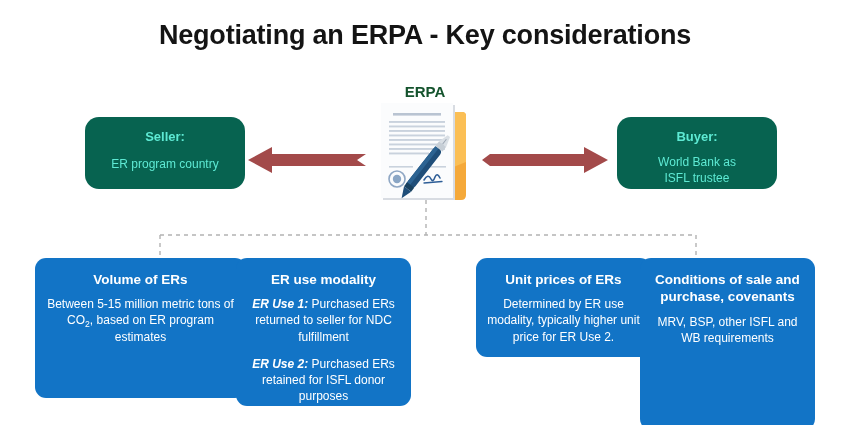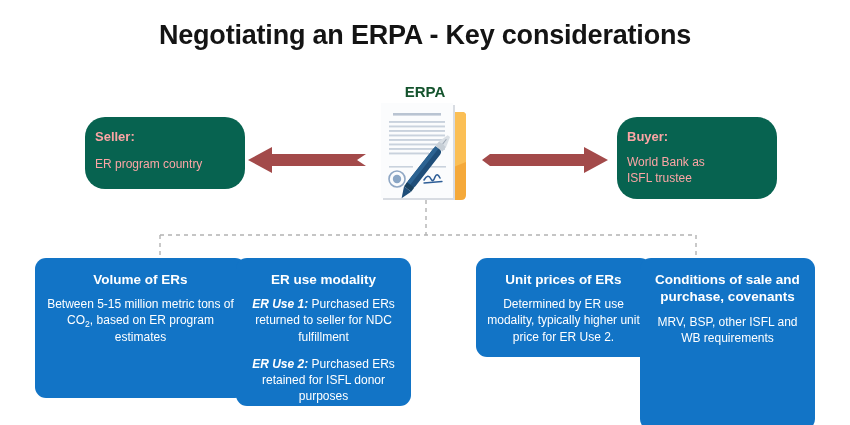--- a/index.html
+++ b/index.html
@@ -42,38 +42,38 @@
     text-align: center;
     font-size: 15px;
     font-weight: bold;
     color: #14532d;
   }
 
   
   .party-box {
     position: absolute;
     background: #076350;
-    border-radius: 20px;
+    border-radius: 14px;
     box-sizing: border-box;
-    color: #fca5a5;
-    text-align: left;
+    color: #5eead4;
+    text-align: center;
     padding: 12px 10px 10px 10px;
   }
   .party-box .party-title {
     font-size: 13px;
     font-weight: bold;
     line-height: 1.3;
     margin-bottom: 9px;
   }
   .party-box .party-sub {
     font-size: 12px;
     line-height: 1.32;
   }
   #seller-box { left: 85px; top: 117px; width: 160px; height: 72px; }
-  #buyer-box  { left: 617px; top: 117px; width: 160px; height: 82px; }
+  #buyer-box  { left: 617px; top: 117px; width: 160px; height: 72px; }
   #seller-box .party-title { margin-bottom: 11px; }
 
   
   .arrow-svg { position: absolute; }
   #arrow-left  { left: 248px; top: 145px; }
   #arrow-right { left: 482px; top: 145px; }
 
   
   #doc-illustration { position: absolute; left: 366px; top: 100px; }
 

